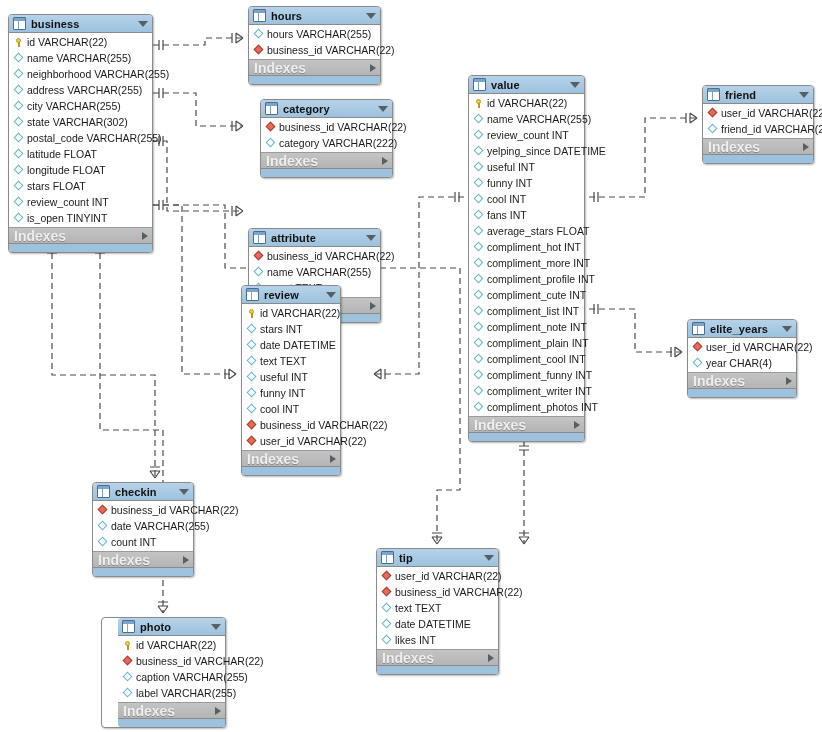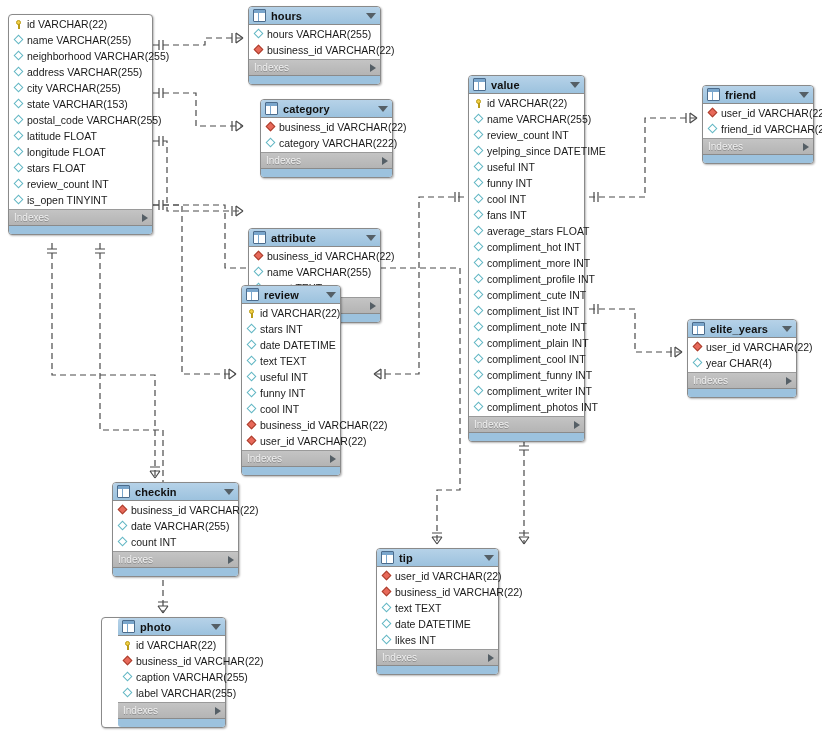--- a/index.html
+++ b/index.html
@@ -152,23 +152,23 @@
   }
   .tbl-foot {
     display: flex;
     align-items: center;
     height: 15px;
     padding: 0 4px 0 5px;
     background: linear-gradient(#c4c4c4, #b4b4b4);
     border-top: 1px solid #9a9a9a;
   }
   .foot-label {
-    font-size: 10px;
+    font-size: 14px;
     color: #efefef;
-    font-weight: normal;
+    font-weight: bold;
     flex: 1 1 auto;
     text-shadow: 0 1px 0 rgba(0,0,0,0.25);
   }
   .foot-arrow {
     width: 0; height: 0;
     border-top: 4px solid transparent;
     border-bottom: 4px solid transparent;
     border-left: 6px solid #555f66;
     flex: 0 0 auto;
   }
@@ -225,20 +225,25 @@
     <path class="deco" d="M594,304 L594,314 M598,304 L598,314
              M682,352 L675,347 M682,352 L675,357 M675,347 L675,357 M671,347 L671,357"></path>
 
     <path class="rel" d="M524,440 L524,544"></path>
     <path class="deco" d="M519,446 L529,446 M519,450 L529,450
              M524,544 L519,537 M524,544 L529,537 M519,537 L529,537 M519,533 L529,533"></path>
   </svg>
 
   <div id="tables-layer">
       <div class="tbl" style="left: 8px; top: 14px; width: 145px;">
+        <div class="tbl-head">
+          <span class="tbl-icon"></span>
+          <span class="tbl-title">business</span>
+          <span class="caret"></span>
+        </div>
         <div class="cols">
           <div class="col">
             <span class="gly pk"></span>
             <span class="col-label">id VARCHAR(22)</span>
           </div>
           <div class="col">
             <span class="gly plain"></span>
             <span class="col-label">name VARCHAR(255)</span>
           </div>
           <div class="col">
@@ -248,21 +253,21 @@
           <div class="col">
             <span class="gly plain"></span>
             <span class="col-label">address VARCHAR(255)</span>
           </div>
           <div class="col">
             <span class="gly plain"></span>
             <span class="col-label">city VARCHAR(255)</span>
           </div>
           <div class="col">
             <span class="gly plain"></span>
-            <span class="col-label">state VARCHAR(153)</span>
+            <span class="col-label">state VARCHAR(302)</span>
           </div>
           <div class="col">
             <span class="gly plain"></span>
             <span class="col-label">postal_code VARCHAR(255)</span>
           </div>
           <div class="col">
             <span class="gly plain"></span>
             <span class="col-label">latitude FLOAT</span>
           </div>
           <div class="col">
@@ -539,21 +544,21 @@
             <span class="gly plain"></span>
             <span class="col-label">year CHAR(4)</span>
           </div>
         </div>
         <div class="tbl-foot">
           <span class="foot-label">Indexes</span>
           <span class="foot-arrow"></span>
         </div>
         <div class="tbl-strip"></div>
       </div>
-      <div class="tbl" style="left: 92px; top: 482px; width: 127px; margin-left: 20px;">
+      <div class="tbl" style="left: 92px; top: 482px; width: 102px;">
         <div class="tbl-head">
           <span class="tbl-icon"></span>
           <span class="tbl-title">checkin</span>
           <span class="caret"></span>
         </div>
         <div class="cols">
           <div class="col">
             <span class="gly fk"></span>
             <span class="col-label">business_id VARCHAR(22)</span>
           </div>

